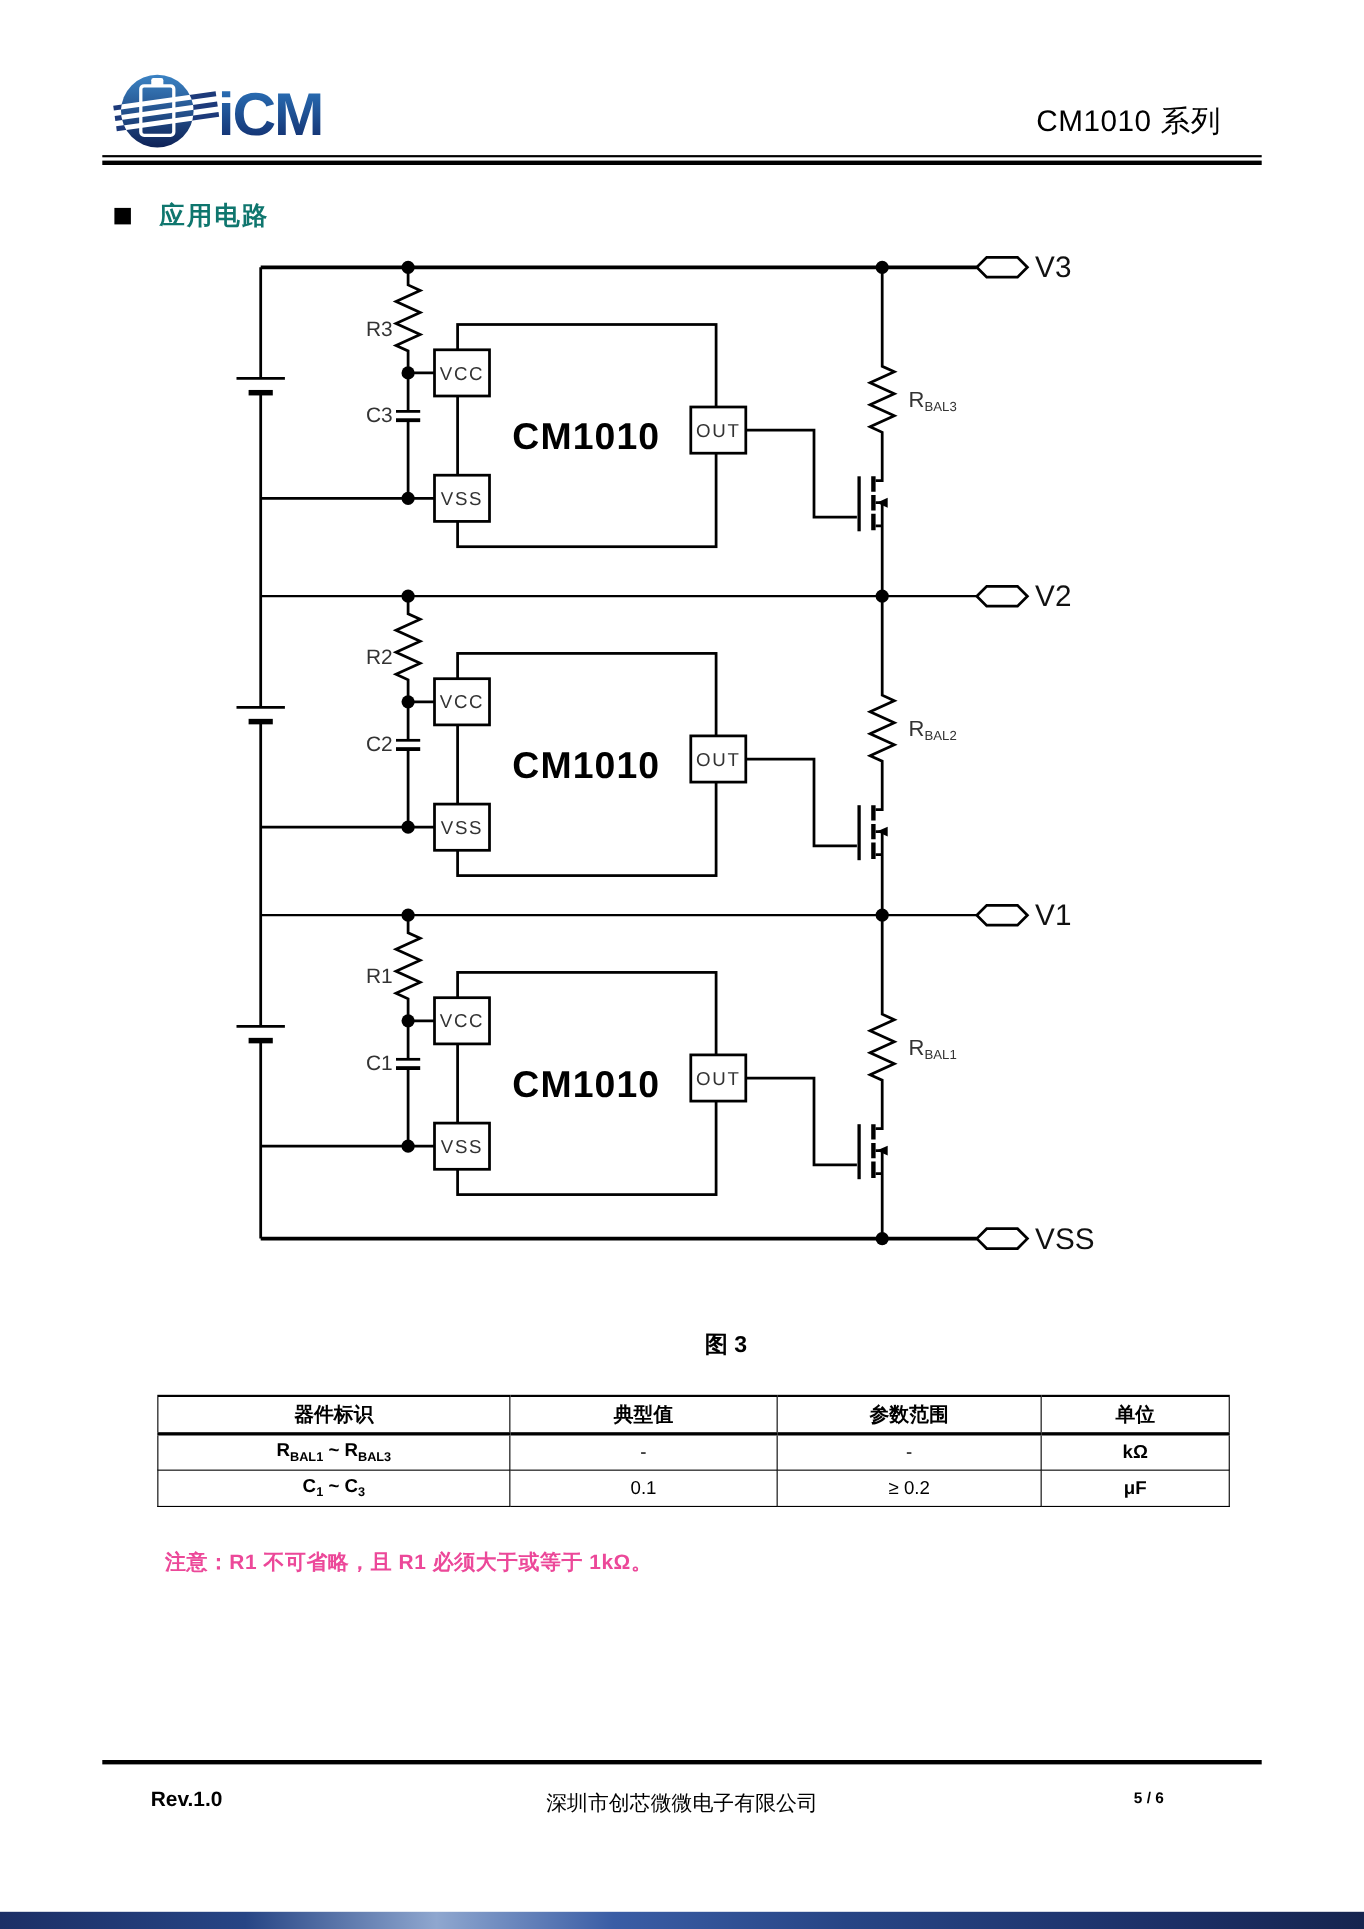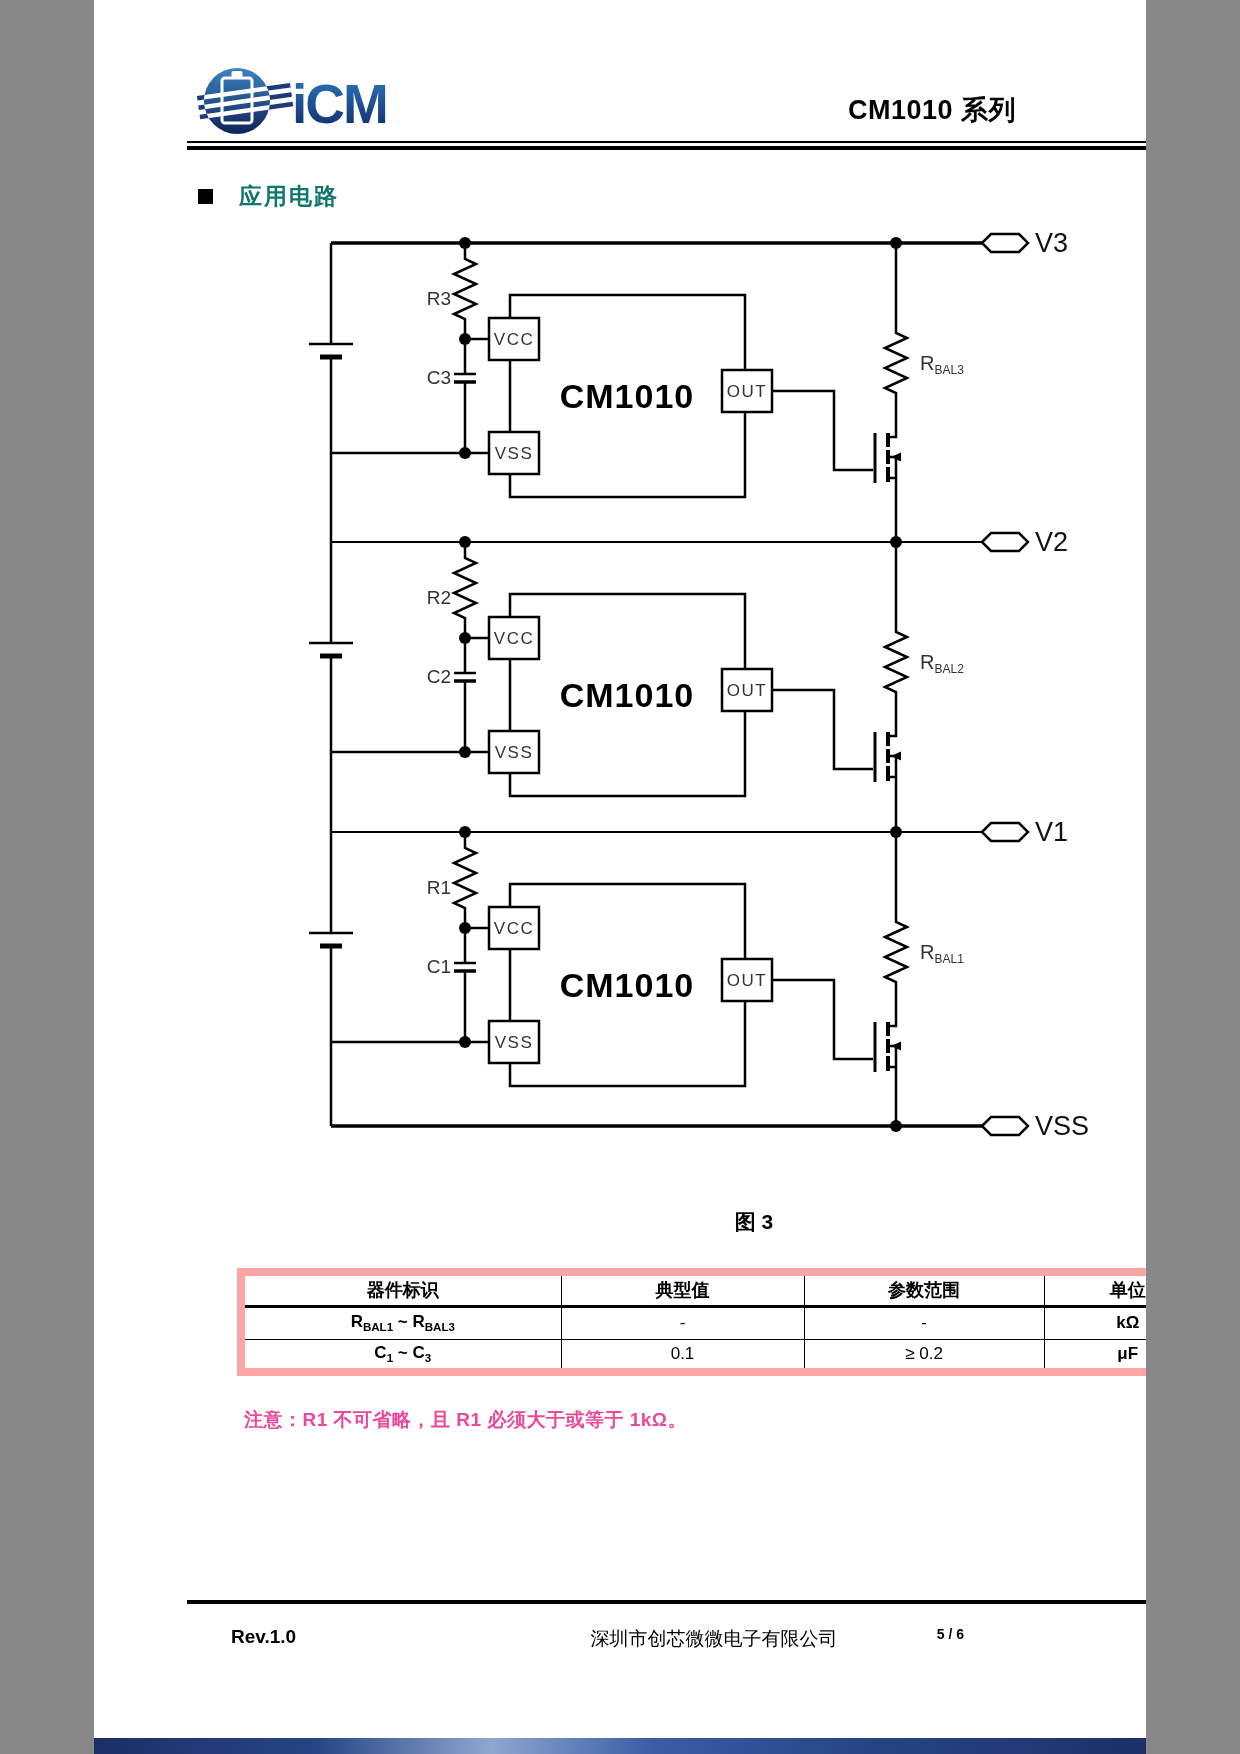--- a/index.html
+++ b/index.html
@@ -1,25 +1,25 @@
 <!DOCTYPE html>
 <html><head>
 <meta charset="utf-8">
 <style>
   * { margin:0; padding:0; box-sizing:border-box; }
   html,body { background:#888; }
   body { font-family:"Liberation Sans","DejaVu Sans",sans-serif; }
   #page {
-    position:relative; width:1052px; height:1754px; background:#ffffff;
+    position:relative; width:1240px; height:1754px; background:#ffffff;
     margin:0 auto; overflow:hidden;
   }
   .abs { position:absolute; }
 
   
-  #header-title { top:92px; right:130px; font-size:27px; font-weight:bold; color:#000; letter-spacing:0.5px; }
+  #header-title { top:92px; right:130px; font-size:27px; font-weight:normal; color:#000; letter-spacing:0.5px; }
   #header-rule { top:141px; left:93px; width:1054px; height:9px;
     border-top:2px solid #000; border-bottom:4px solid #000; }
 
   
   #section-head { top:181px; left:104px; display:flex; align-items:center; gap:26px; }
   #section-bullet { width:15px; height:15px; background:#000; }
   #section-title { font-size:23px; font-weight:bold; color:#0f766e; letter-spacing:2px; }
 
   
   #circuit { top:0; left:0; }
@@ -34,21 +34,21 @@
   
   #fig-caption { top:1192px; left:360px; width:600px; text-align:center;
     font-size:21px; font-weight:bold; color:#000;margin-top:16px; }
 
   
   #param-table { top:1268px; left:143px; width:974px; border-collapse:collapse; table-layout:fixed; }
   #param-table td, #param-table th { border:1px solid #000; text-align:center; vertical-align:middle;
     height:33px; font-size:17px; color:#000; padding:0 4px; }
   #param-table thead th { font-weight:bold; font-size:18px; height:34px; border-bottom:3px solid #000; }
   #param-table, #param-table tr:first-child th { border-top:2px solid #000; }
-  #param-table { border:8px solid #fca5a5; }
+  #param-table { border:1px solid #fca5a5; }
   #param-table .c-label { font-weight:bold; }
   #param-table .c-unit { font-weight:bold; }
   #param-table sub { font-size:68%; }
 
   #note { top:1407px; left:150px; font-size:19px; font-weight:bold; color:#ec4899; letter-spacing:0.5px; }
 
   
   #footer-rule { top:1600px; left:93px; width:1054px; height:4px; background:#000; }
   #footer-rev  { top:1626px; left:137px; font-size:19px; font-weight:bold; color:#000; }
   #footer-company { top:1626px; left:0; width:1240px; text-align:center; font-size:19px; color:#000; }

